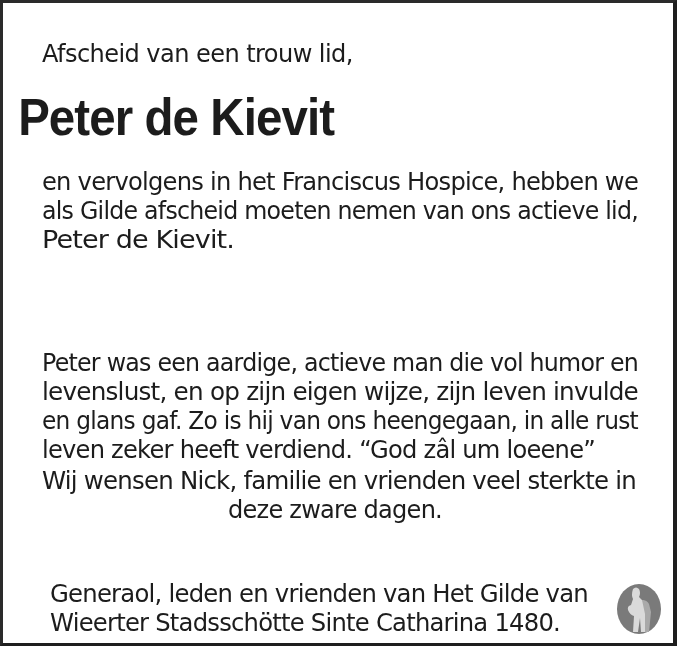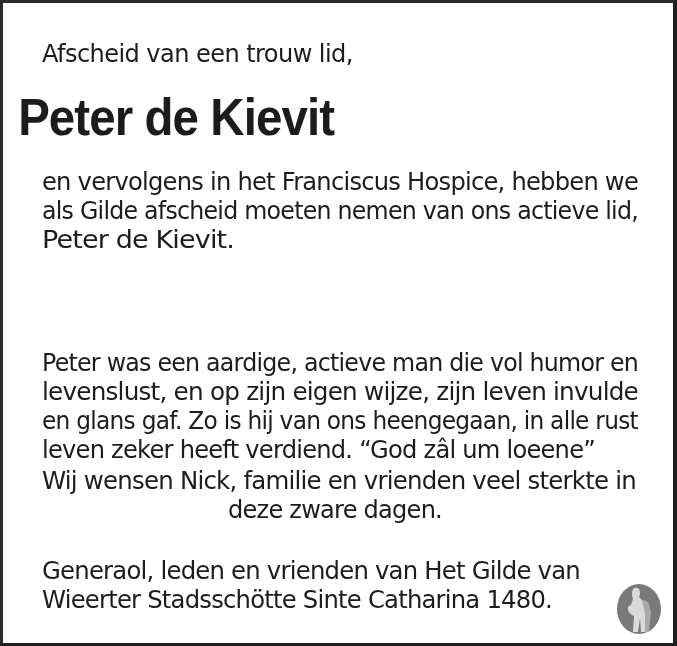--- a/index.html
+++ b/index.html
@@ -98,21 +98,21 @@
     <span class="line"><span class="inner" style="transform: scaleX(0.987394);">levenslust, en op zijn eigen wijze, zijn leven invulde</span></span>
     <span class="line"><span class="inner" style="transform: scaleX(0.931887);">en glans gaf. Zo is hij van ons heengegaan, in alle rust</span></span>
     <span class="line"><span class="inner" style="transform: scaleX(0.966546);">leven zeker heeft verdiend. “God zâl um loeene”</span></span>
   </div>
 
   <div class="para" style="top:463px;text-align:center;">
     <span class="line"><span class="inner" style="transform: scaleX(0.977803);">Wij wensen Nick, familie en vrienden veel sterkte in</span></span>
     <span class="line"><span class="inner" style="transform: scaleX(0.962744);">deze zware dagen.</span></span>
   </div>
 
-  <div class="para" style="top:553px;">
+  <div class="para" style="top:576px;margin-left:8px;">
     <span class="line"><span class="inner" style="transform: scaleX(0.973233);">Generaol, leden en vrienden van Het Gilde van</span></span>
     <span class="line"><span class="inner" style="transform: scaleX(0.970793);">Wieerter Stadsschötte Sinte Catharina 1480.</span></span>
   </div>
 
   <svg class="logo" viewBox="0 0 48 52" aria-hidden="true">
     <ellipse cx="24" cy="26" rx="22" ry="25" fill="#7a7a7a"></ellipse>
     <path d="M18 6 q3 -3 6 0 q2 4 0 8 l3 3 q4 1 5 6 l1 10 l-2 16 l-5 0 l-1 -14 l-2 14 l-5 0 l1 -16 q-4 -1 -6 -6 q-1 -4 3 -5 l2 -6 q-2 -4 0 -10 z" fill="#dadada"></path>
     <path d="M27 17 q5 0 7 4 l2 8 l-2 20 l-4 0 l0 -18 z" fill="#a9a9a9"></path>
   </svg>
 

